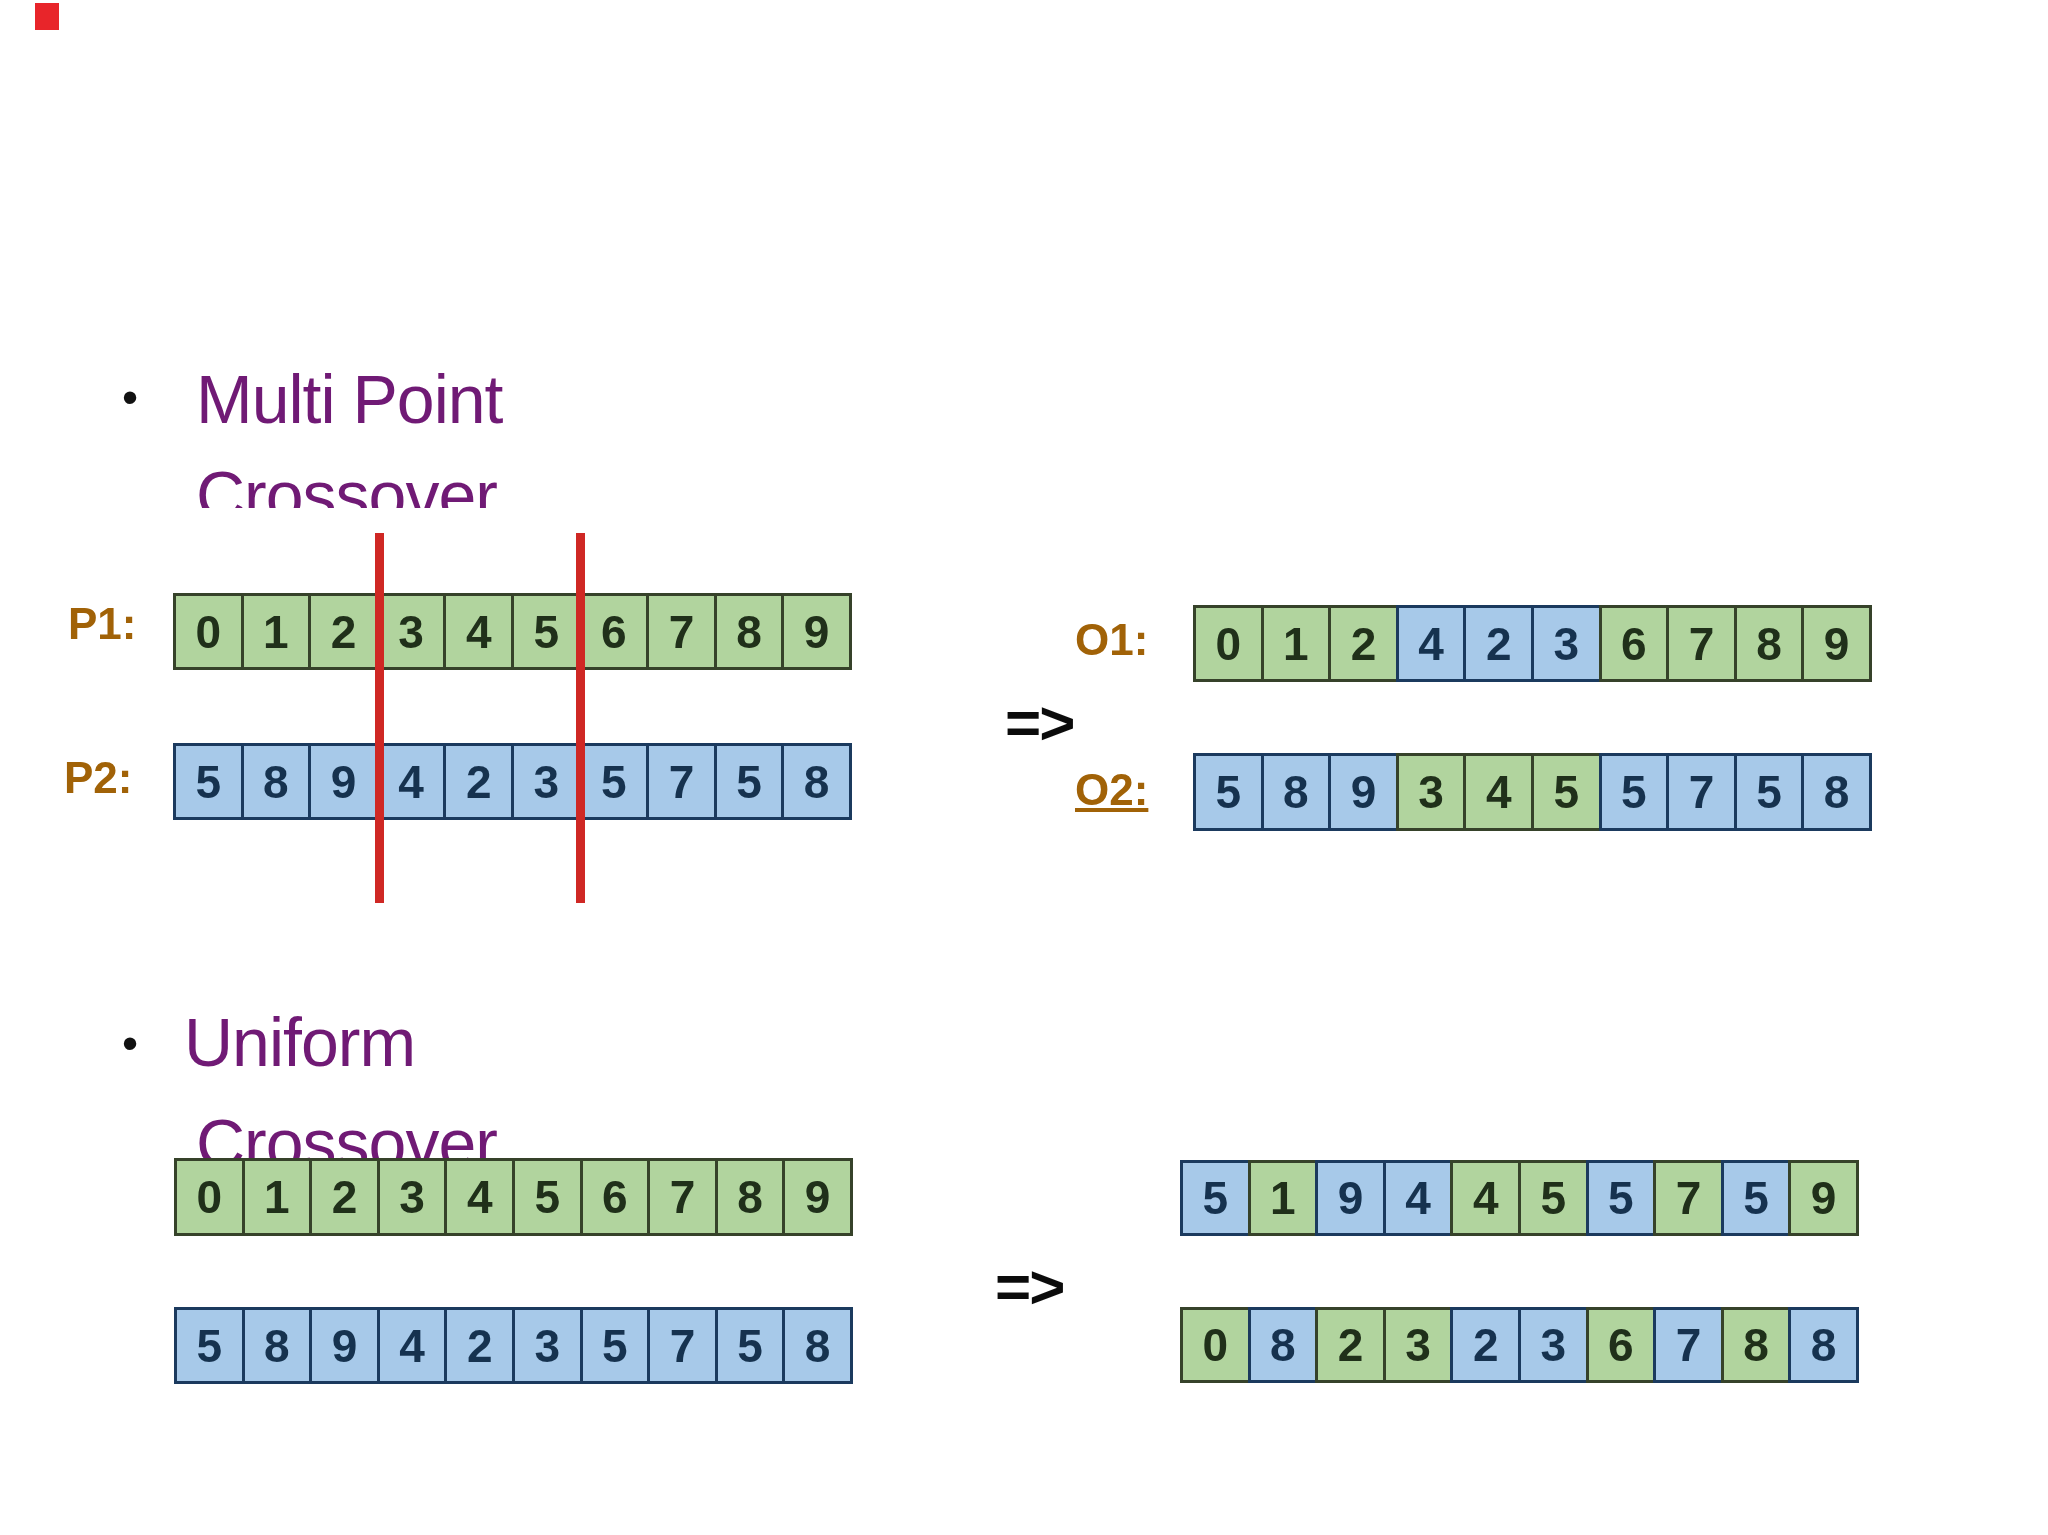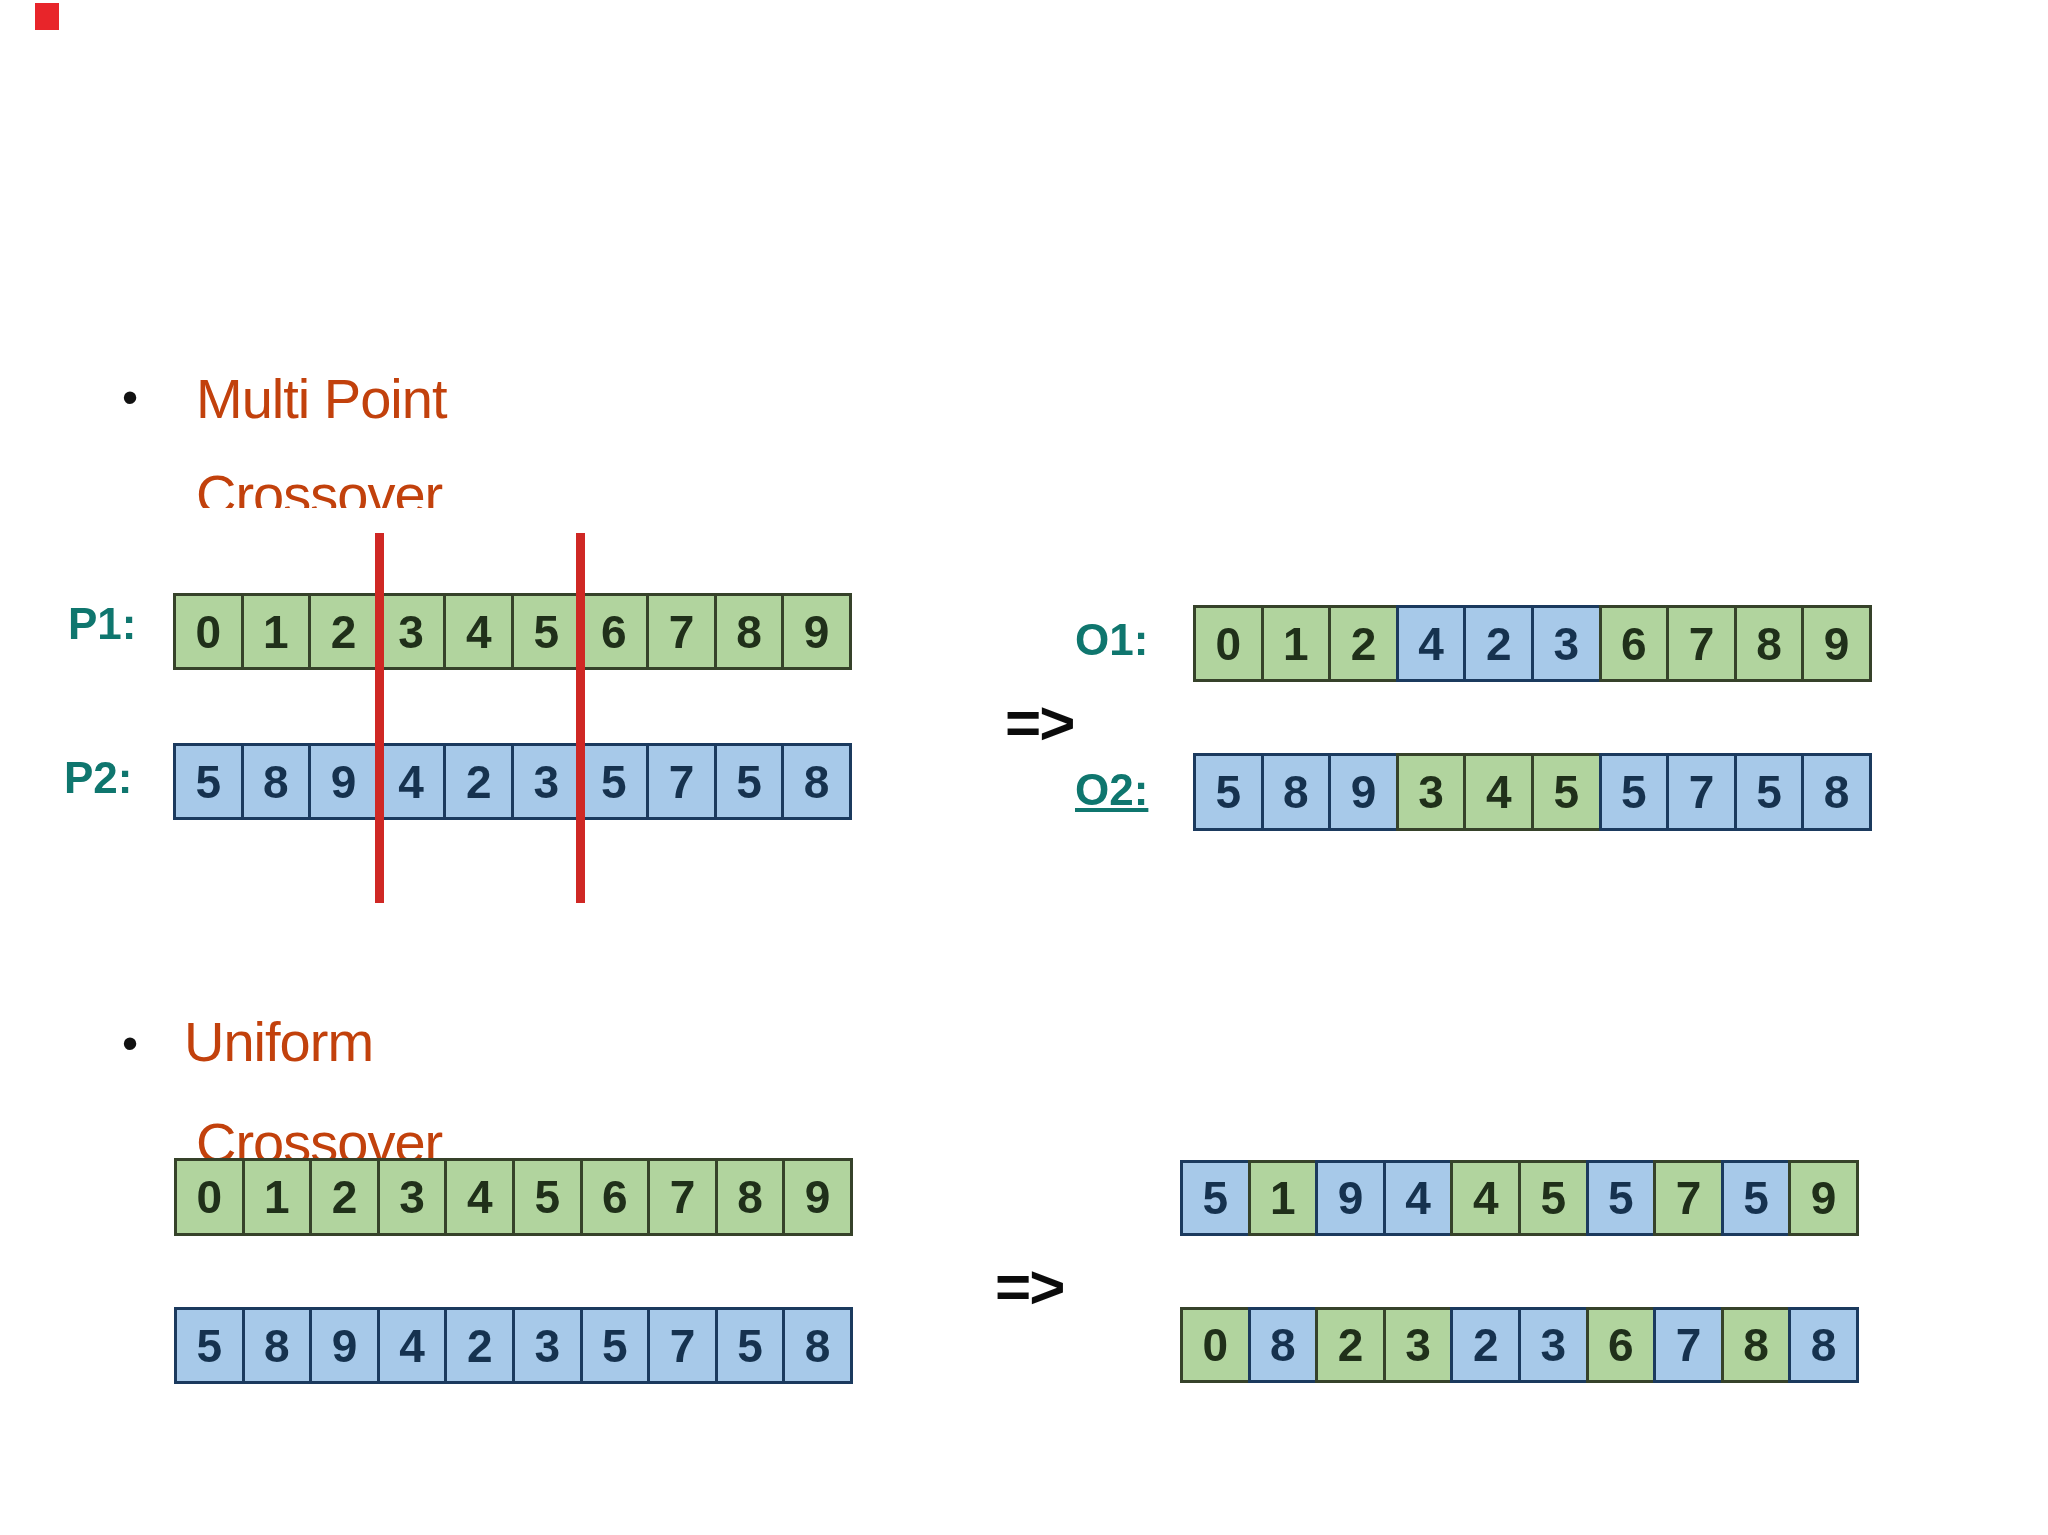--- a/index.html
+++ b/index.html
@@ -6,30 +6,30 @@
   body{
     width:2048px;height:1535px;position:relative;overflow:hidden;
     background:#ffffff;
     font-family:"Liberation Sans","DejaVu Sans",sans-serif;
   }
   .abs{position:absolute;}
   
   #corner-mark{left:35px;top:3px;width:24px;height:27px;}
   
   .bullet{font-size:46px;color:#111;line-height:1;}
-  .title-text{font-size:56px;line-height:86px;color:#c2410c;white-space:nowrap;letter-spacing:-1px;}
+  .title-text{font-size:68px;line-height:86px;color:#701a75;white-space:nowrap;letter-spacing:-1px;}
   .clip{overflow:hidden;}
   #mp-bullet{left:122px;top:374px;}
   #mp-title1{left:196px;top:356px;}
   #mp-title2-clip{left:196px;top:452px;width:620px;height:56px;}
   #un-bullet{left:122px;top:1020px;}
   #un-title1{left:184px;top:999px;}
   #un-title2-clip{left:196px;top:1100px;width:620px;height:58px;}
   
-  .row-label{font-size:44px;font-weight:bold;color:#0f766e;line-height:1;}
+  .row-label{font-size:44px;font-weight:bold;color:#a16207;line-height:1;}
   #lbl-p1{left:68px;top:602px;}
   #lbl-p2{left:64px;top:756px;}
   #lbl-o1{left:1075px;top:618px;}
   #lbl-o2{left:1075px;top:768px;text-decoration:underline;}
   
   .arrow{font-size:62px;font-weight:bold;color:#0b0b0b;line-height:1;letter-spacing:-2px;}
   #arrow-mp{left:1005px;top:692px;}
   #arrow-un{left:995px;top:1256px;}
   
   .row{display:flex;}

